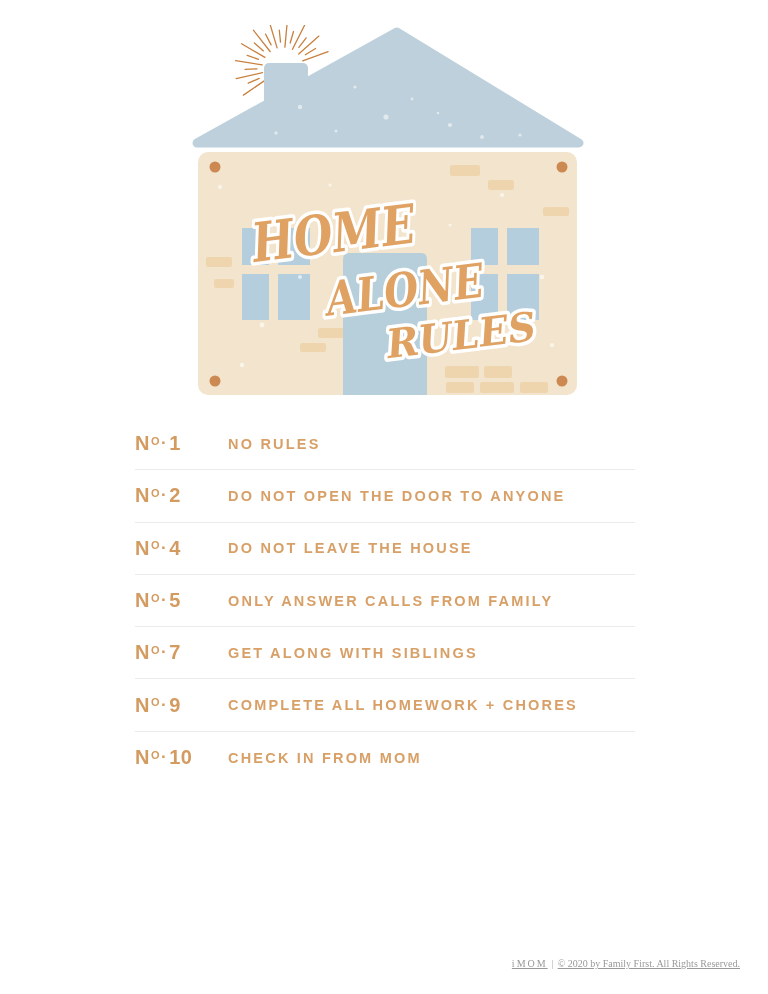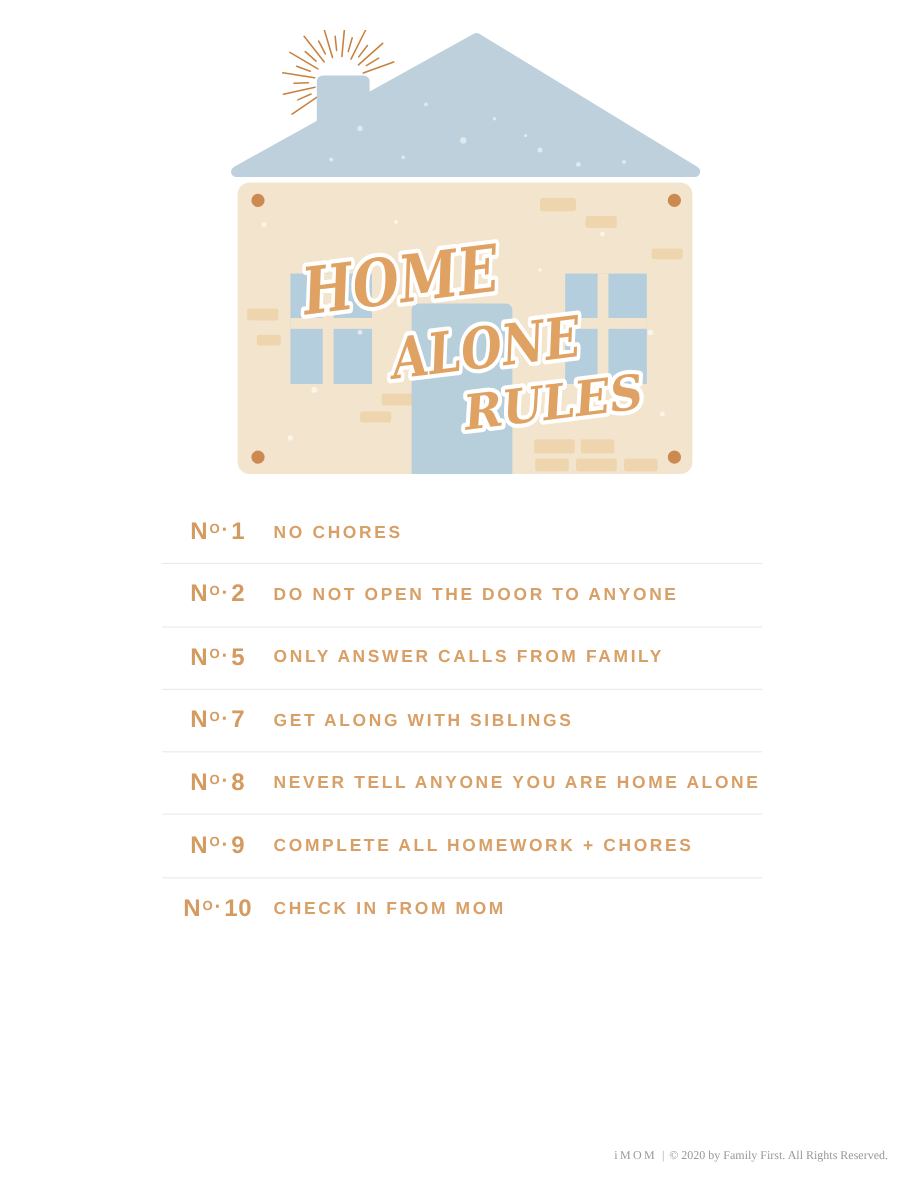--- a/index.html
+++ b/index.html
@@ -16,21 +16,20 @@
   .house-svg {
     position: absolute;
     left: 150px; top: 25px;
   }
 
   
   .rules-list {
     position: absolute;
     left: 135px; top: 418px;
     width: 500px;
-    text-align: center;
   }
   .rule-row {
     display: flex;
     align-items: center;
     height: 52.3px;
     border-bottom: 1px solid #ebebeb;
     box-sizing: border-box;
   }
   .rule-row:last-child { border-bottom: none; }
   .rule-num {
@@ -61,20 +60,21 @@
   }
 
   
   .footer {
     position: absolute;
     top: 958px; right: 28px;
     font-family: "Liberation Serif", serif;
     font-size: 10px;
     color: #999999;
     white-space: nowrap;
+    text-decoration: underline;
   }
   .footer .brand { letter-spacing: 2px; }
   .footer .sep { margin: 0 4px; color: #aaaaaa; }
 </style>
 </head>
 <body>
 
 <svg class="house-svg" width="470" height="390" viewBox="0 0 470 390" aria-hidden="true">
 
   <g id="sunburst" stroke="#c8813f" stroke-width="1.3" stroke-linecap="round" fill="none">
@@ -171,45 +171,45 @@
     <text x="186" y="227" font-size="54" textLength="164" lengthAdjust="spacingAndGlyphs" transform="rotate(-7 186 227)">HOME</text>
     <text x="257" y="281" font-size="47" textLength="158" lengthAdjust="spacingAndGlyphs" transform="rotate(-7 257 281)">ALONE</text>
     <text x="313" y="324" font-size="40" textLength="150" lengthAdjust="spacingAndGlyphs" transform="rotate(-7 313 324)">RULES</text>
   </g>
 </svg>
 
 <div class="rules-list">
 
   <div class="rule-row">
     <div class="rule-num"><span>N</span><sup>O</sup><span class="ord-dot">·</span><span>1</span></div>
-    <div class="rule-text">NO CHORES</div>
+    <div class="rule-text">NO RULES</div>
   </div>
 
   <div class="rule-row">
     <div class="rule-num"><span>N</span><sup>O</sup><span class="ord-dot">·</span><span>2</span></div>
     <div class="rule-text">DO NOT OPEN THE DOOR TO ANYONE</div>
   </div>
 
 
+  <div class="rule-row">
+    <div class="rule-num"><span>N</span><sup>O</sup><span class="ord-dot">·</span><span>4</span></div>
+    <div class="rule-text">DO NOT LEAVE THE HOUSE</div>
+  </div>
 
   <div class="rule-row">
     <div class="rule-num"><span>N</span><sup>O</sup><span class="ord-dot">·</span><span>5</span></div>
     <div class="rule-text">ONLY ANSWER CALLS FROM FAMILY</div>
   </div>
 
 
   <div class="rule-row">
     <div class="rule-num"><span>N</span><sup>O</sup><span class="ord-dot">·</span><span>7</span></div>
     <div class="rule-text">GET ALONG WITH SIBLINGS</div>
   </div>
 
-  <div class="rule-row">
-    <div class="rule-num"><span>N</span><sup>O</sup><span class="ord-dot">·</span><span>8</span></div>
-    <div class="rule-text">NEVER TELL ANYONE YOU ARE HOME ALONE</div>
-  </div>
 
   <div class="rule-row">
     <div class="rule-num"><span>N</span><sup>O</sup><span class="ord-dot">·</span><span>9</span></div>
     <div class="rule-text">COMPLETE ALL HOMEWORK + CHORES</div>
   </div>
 
   <div class="rule-row">
     <div class="rule-num"><span>N</span><sup>O</sup><span class="ord-dot">·</span><span>10</span></div>
     <div class="rule-text">CHECK IN FROM MOM</div>
   </div>

